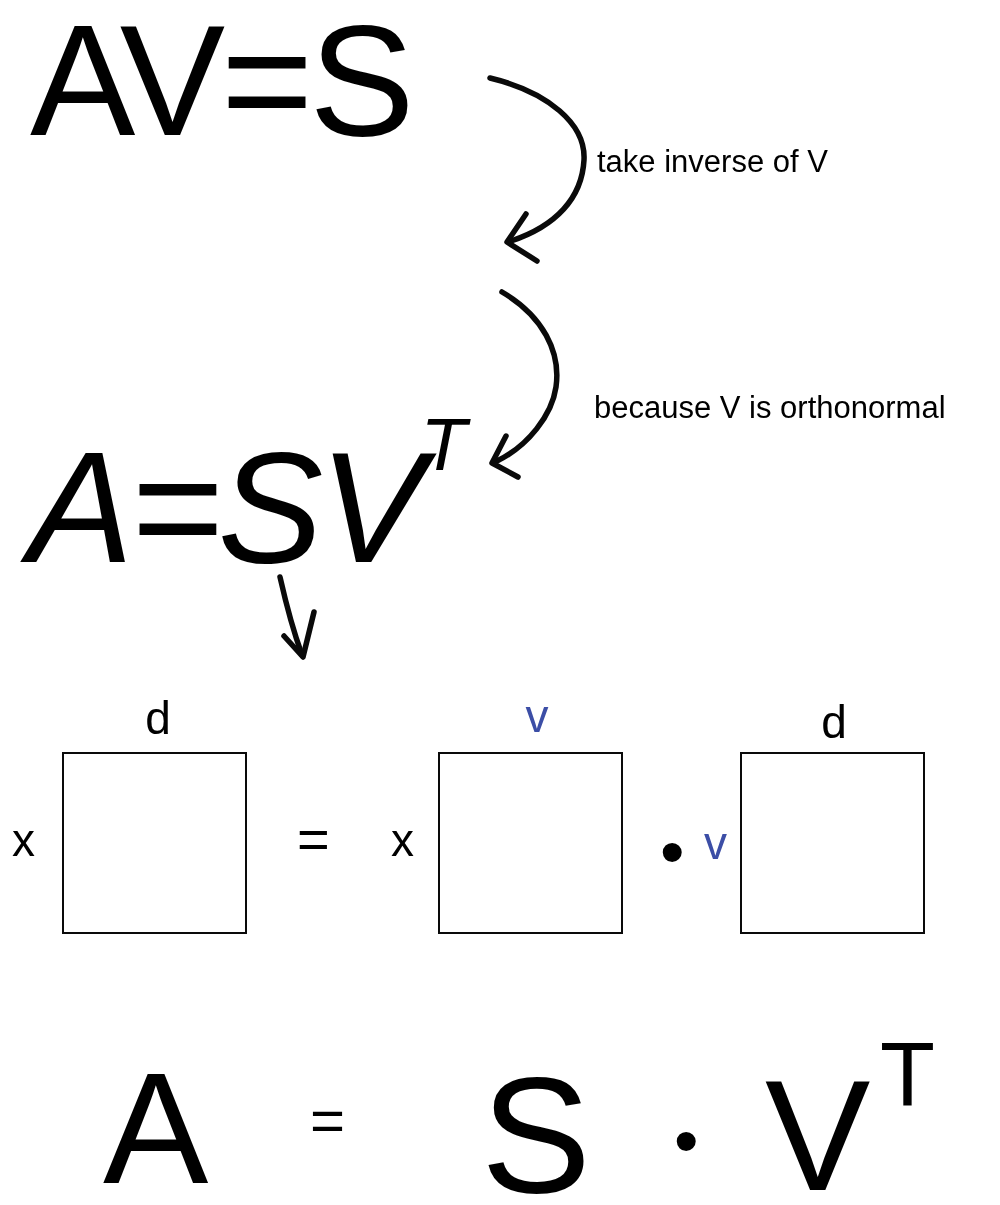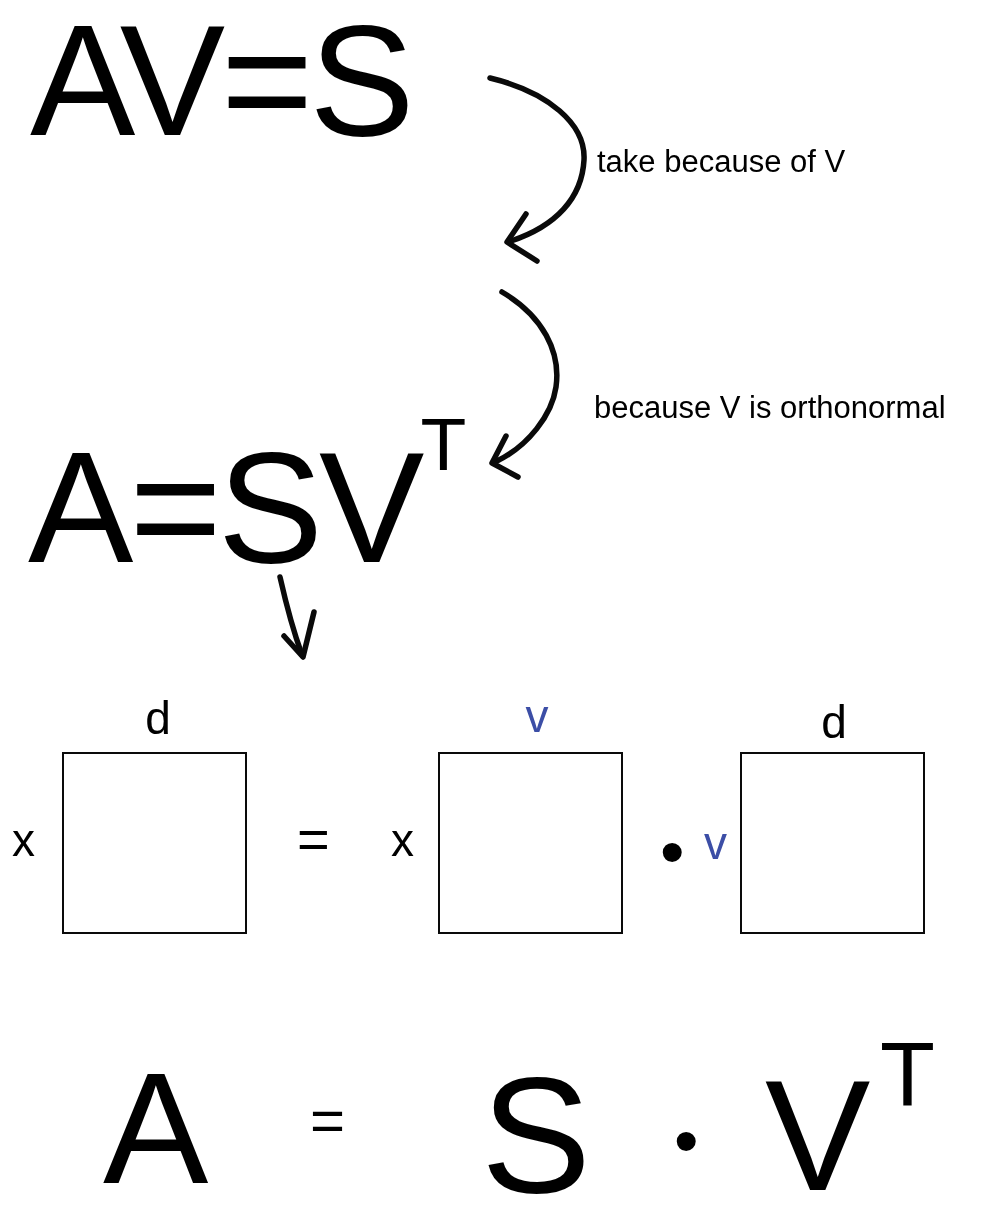--- a/index.html
+++ b/index.html
@@ -75,26 +75,26 @@
       <path d="M 506 436 L 492 463 L 518 477"></path>
     </g>
     <g>
       <path d="M 280 577 C 287 608 294 633 302 655"></path>
       <path d="M 284 636 L 303 657 L 314 612"></path>
     </g>
   </svg>
 
   <div class="abs eq" style="left:30px; top:1px;">AV=S</div>
 
-  <div class="abs note" style="left:597px; top:146px;">take because of V</div>
+  <div class="abs note" style="left:597px; top:146px;">take inverse of V</div>
 
 
   <div class="abs note" style="left:594px; top:392px;">because V is orthonormal</div>
 
-  <div class="abs eq" style="left:28px; top:407px;"><span>A=SV</span><span class="sup">T</span></div>
+  <div class="abs eq" style="left:28px; top:407px;font-style:italic;"><span>A=SV</span><span class="sup">T</span></div>
 
   <div class="abs lbl ctr" style="left:130px; top:695px; width:56px;">d</div>
   <div class="matrix-box" style="left:62px; top:752px;"></div>
   <div class="abs lbl" style="left:12px; top:817px;">x</div>
 
   <div class="abs lbl-eq" style="left:297px; top:811px;">=</div>
 
   <div class="abs lbl blue ctr" style="left:513px; top:693px; width:48px;">v</div>
   <div class="abs lbl" style="left:391px; top:817px;">x</div>
   <div class="matrix-box" style="left:438px; top:752px;"></div>

